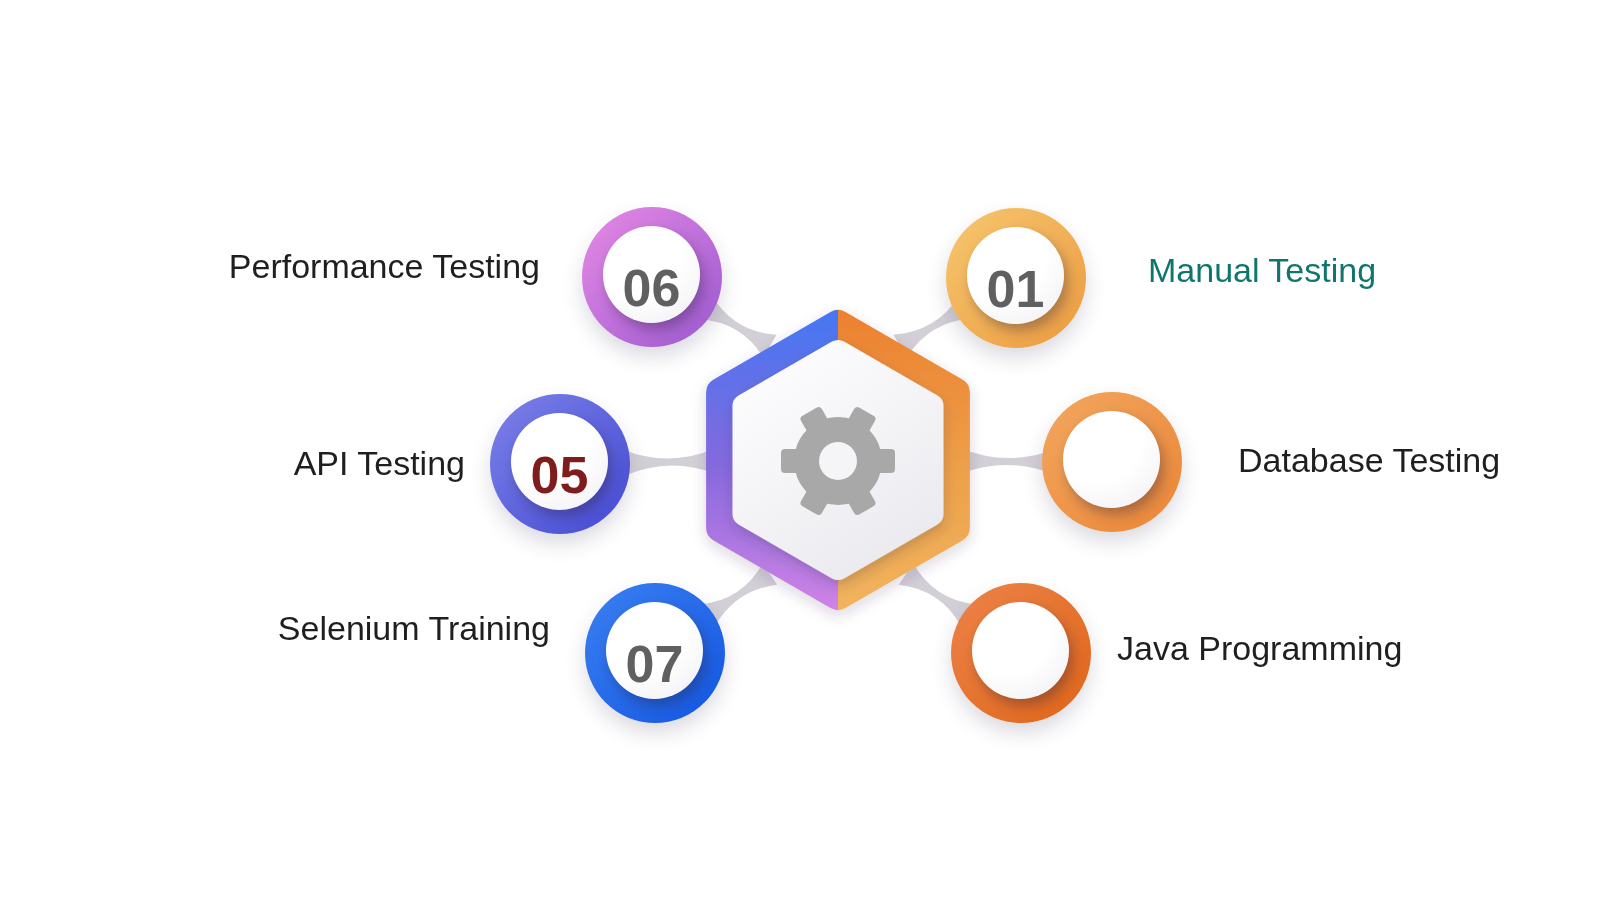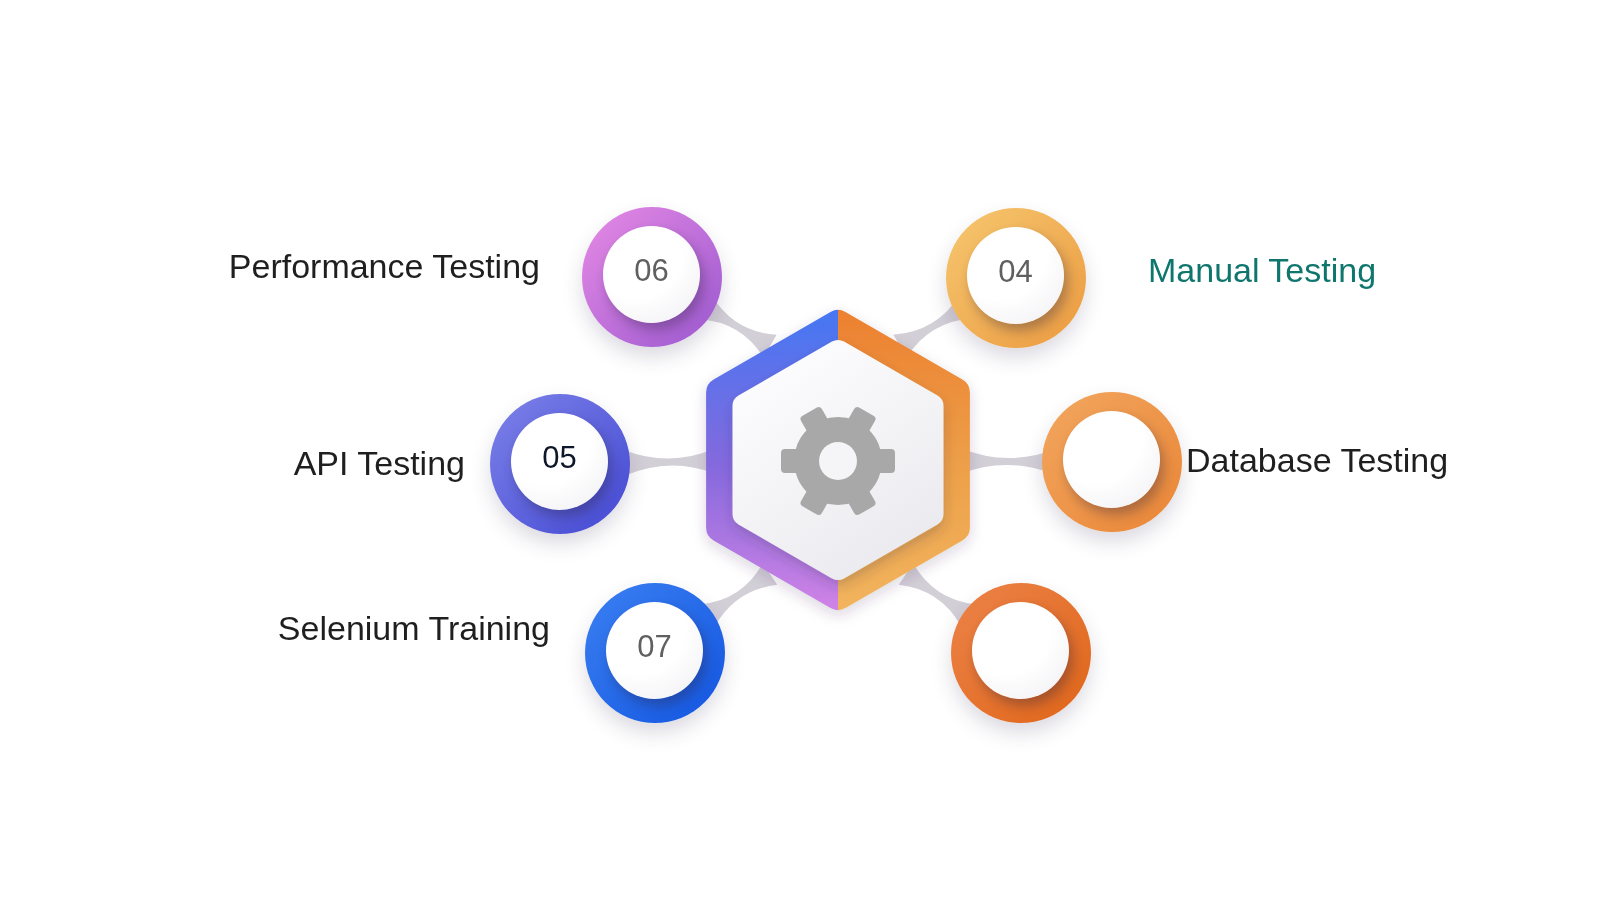--- a/index.html
+++ b/index.html
@@ -6,33 +6,33 @@
   body{width:1600px;height:900px;overflow:hidden;background:#ffffff;
        font-family:"Liberation Sans","DejaVu Sans",sans-serif;position:relative;}
   #stage{position:absolute;left:0;top:0;width:1600px;height:900px;}
   #shape-layer{position:absolute;left:0;top:0;}
   .node{position:absolute;width:140px;height:140px;}
   .ring{position:absolute;left:0;top:0;width:140px;height:140px;border-radius:50%;
         box-shadow:0 10px 20px rgba(60,50,90,0.18);}
   .inner{position:absolute;left:21px;top:19px;width:97px;height:97px;border-radius:50%;
          background:radial-gradient(circle at 35% 28%, #ffffff 48%, #eeedf1 100%);
          box-shadow:4px 7px 12px rgba(40,30,60,0.33);}
-  .num{position:absolute;left:21px;top:15px;width:97px;height:97px;border-radius:50%;
+  .num{position:absolute;left:21px;top:32px;width:97px;height:97px;border-radius:50%;
        display:flex;align-items:center;justify-content:center;
-       font-size:31px;font-weight:400;color:#606060;letter-spacing:0;}
+       font-size:52px;font-weight:700;color:#606060;letter-spacing:0;}
   .node-01{left:946px;top:208px;}
   .node-02{left:1042px;top:392px;}
   .node-03{left:951px;top:583px;}
   .node-04{left:585px;top:583px;}
   .node-05{left:490px;top:394px;}
   .node-06{left:582px;top:207px;}
   .label{position:absolute;font-size:34px;color:#1f1f1f;white-space:nowrap;
          transform:translateY(-50%);line-height:1.2;}
   .label-01{left:1148px;top:270px;}
-  .label-02{left:1186px;top:460px;}
+  .label-02{left:1238px;top:460px;}
   .label-03{left:1117px;top:648px;}
   .label-04{right:1050px;top:628px;}
   .label-05{right:1135px;top:463px;text-align:right;}
   .label-06{right:1060px;top:266px;text-align:right;}
 </style>
 </head>
 <body style="background: rgb(255, 255, 255);">
 
 <div id="stage">
 
@@ -92,45 +92,46 @@
         <rect x="826" y="404" width="24" height="22" rx="4" transform="rotate(330 838 461)" fill="#a8a8a8"></rect>
         <circle cx="838" cy="461" r="44" fill="#a8a8a8"></circle>
       </g>
       <circle class="gear-hole" cx="838" cy="461" r="19" fill="#f5f4f6"></circle>
     </g>
   </svg>
 
   <div class="node node-01">
     <div class="ring" style="background: linear-gradient(135deg, rgb(246, 199, 111), rgb(235, 154, 64));"></div>
     <div class="inner"></div>
-    <div class="num" style="color: rgb(96, 96, 96);">04</div>
+    <div class="num" style="color: rgb(96, 96, 96);">01</div>
   </div>
   <div class="node node-02">
     <div class="ring" style="background: linear-gradient(135deg, rgb(242, 167, 95), rgb(233, 133, 54));"></div>
     <div class="inner"></div>
   </div>
   <div class="node node-03">
     <div class="ring" style="background: linear-gradient(135deg, rgb(236, 131, 73), rgb(223, 101, 24));"></div>
     <div class="inner"></div>
   </div>
   <div class="node node-04">
     <div class="ring" style="background: linear-gradient(135deg, rgb(59, 128, 242), rgb(19, 85, 224));"></div>
     <div class="inner"></div>
     <div class="num" style="color: rgb(96, 96, 96);">07</div>
   </div>
   <div class="node node-05">
     <div class="ring" style="background: linear-gradient(135deg, rgb(125, 130, 233), rgb(67, 72, 210));"></div>
     <div class="inner"></div>
-    <div class="num" style="color: #0f172a;">05</div>
+    <div class="num" style="color: #7f1d1d;">05</div>
   </div>
   <div class="node node-06">
     <div class="ring" style="background: linear-gradient(135deg, rgb(231, 138, 229), rgb(154, 88, 207));"></div>
     <div class="inner"></div>
     <div class="num" style="color: rgb(96, 96, 96);">06</div>
   </div>
 
   <div class="label label-01" style="color: #0f766e;">Manual Testing</div>
   <div class="label label-02" style="color: rgb(31, 31, 31);">Database Testing</div>
+  <div class="label label-03" style="color: rgb(31, 31, 31);">Java Programming</div>
   <div class="label label-04" style="color: rgb(31, 31, 31);">Selenium Training</div>
   <div class="label label-06" style="color: rgb(31, 31, 31);">Performance Testing</div>
   <div class="label label-05" style="color: rgb(31, 31, 31);">API Testing</div>
 
 </div>
 
 </body></html>

